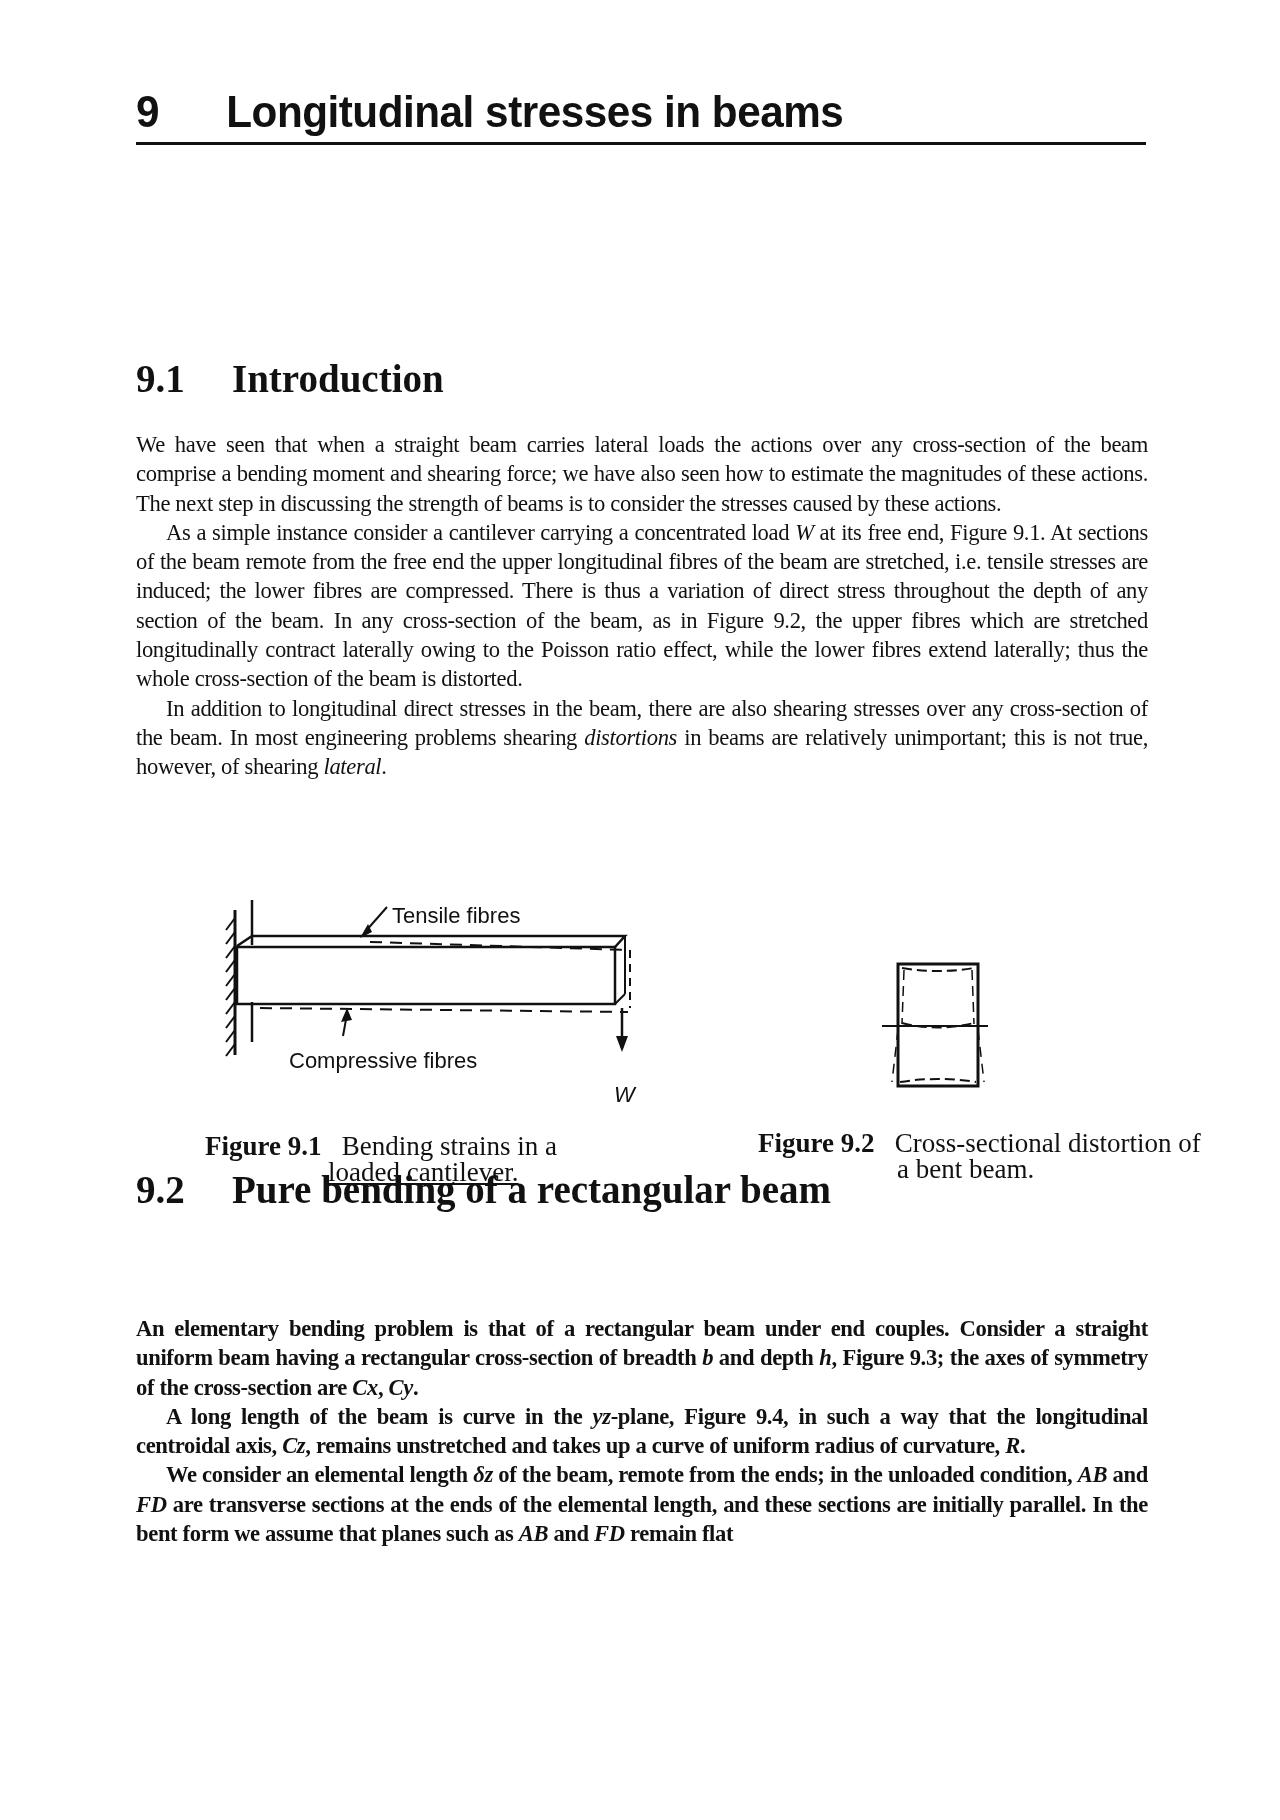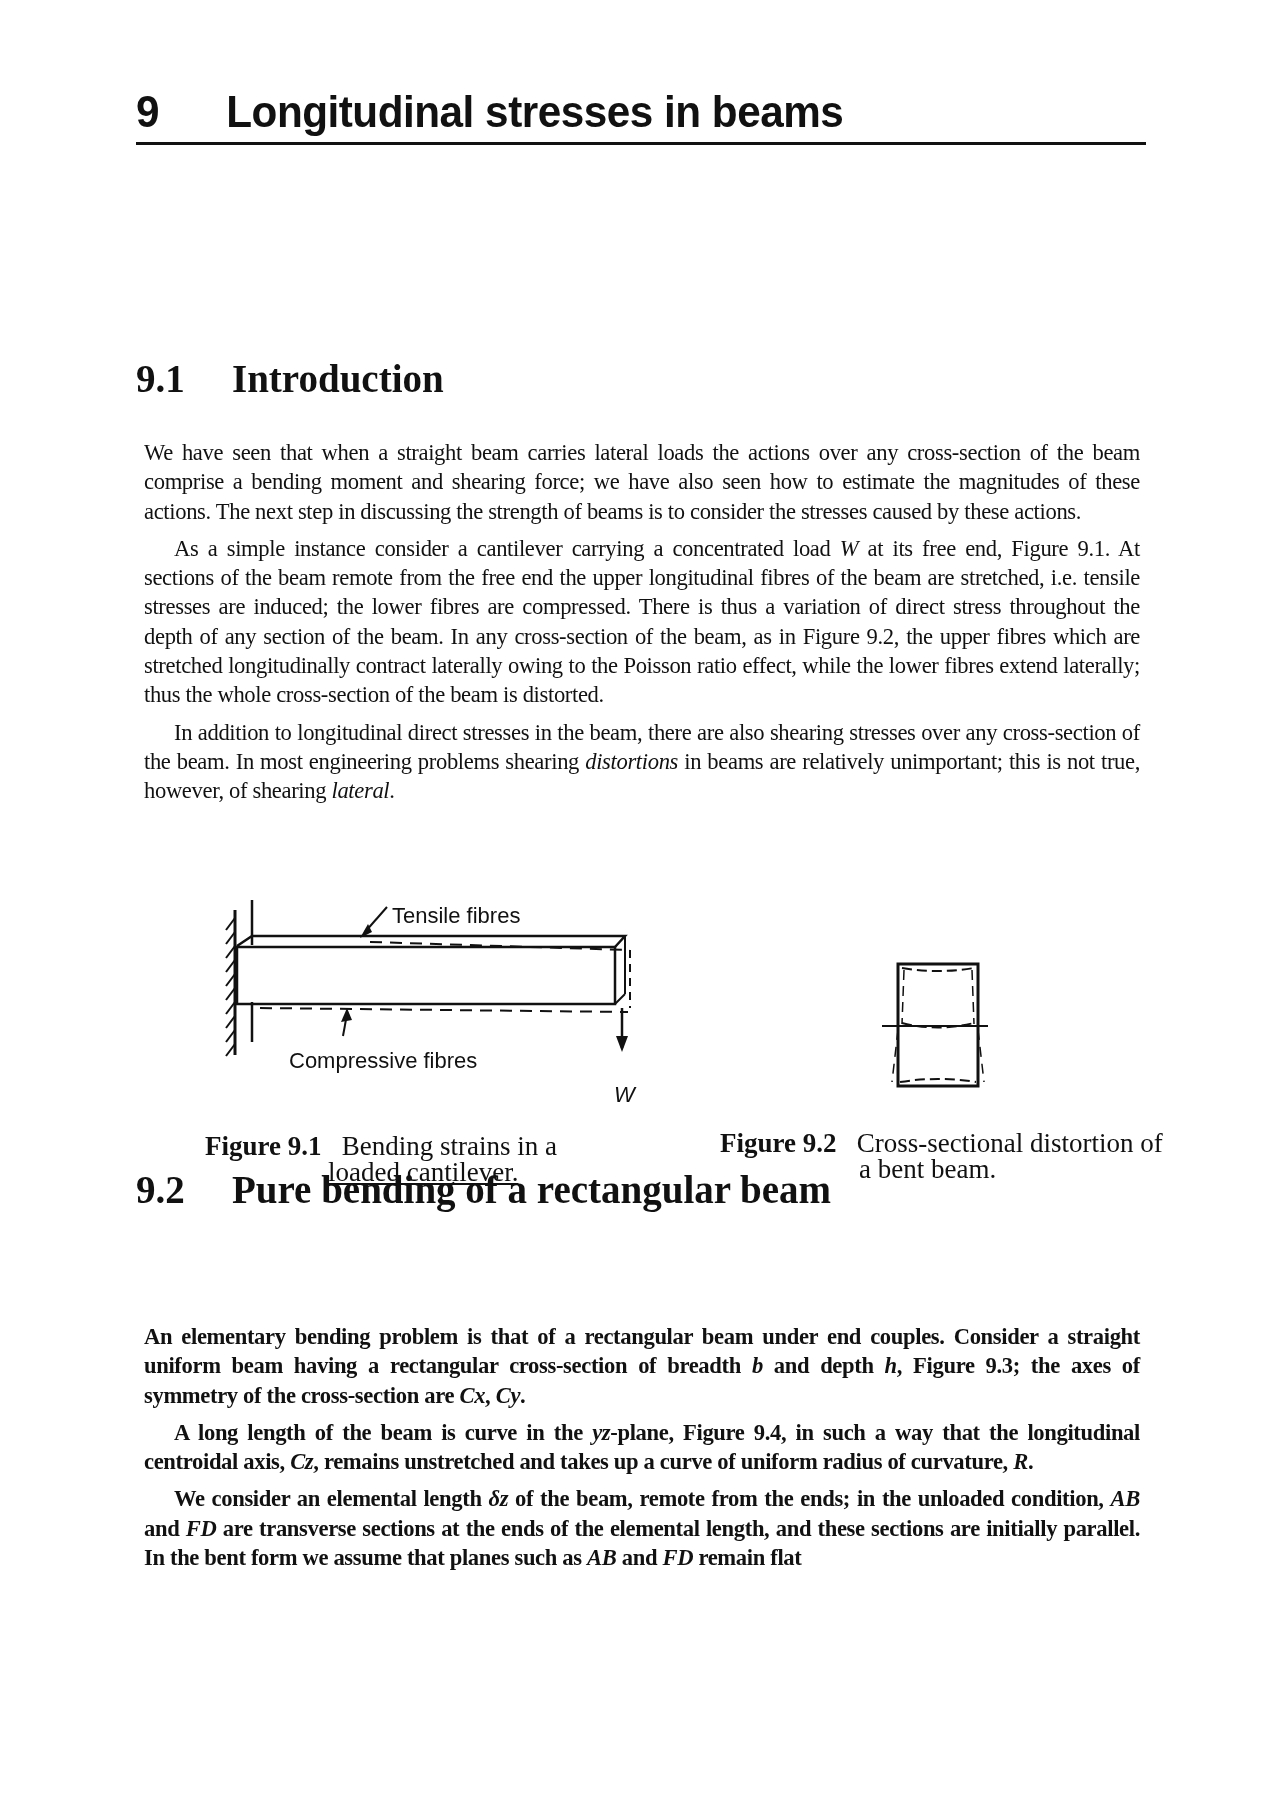--- a/index.html
+++ b/index.html
@@ -14,21 +14,21 @@
   .section-head {
     position: absolute; left: 136px;
     font-family: Liberation Serif, serif; font-weight: bold; font-size: 39px; line-height: 34px;
   }
   .section-num { display: inline-block; width: 96px; }
   .body-text {
     position: absolute; left: 136px; width: 1012px;
     font-family: "Liberation Serif", serif; font-size: 22.6px; line-height: 29.3px;
     text-align: justify; letter-spacing: -0.35px;
   }
-  .body-text p { margin: 8px; }
+  .body-text p { margin: 0; }
   .body-text p.indent { text-indent: 30px; }
   .body-text p.noindent { text-indent: 0; }
   .fig-caption {
     position: absolute; font-family: "Liberation Serif", serif; font-size: 27px; line-height: 26px;
   }
   .fig-caption .cap-label { font-weight: bold; }
   .fig-label { position: absolute; font-family: "Liberation Sans", sans-serif; font-size: 22px; }
   svg { position: absolute; overflow: visible; }
 </style>
 </head>
@@ -100,21 +100,21 @@
   <line x1="2" y1="66" x2="108" y2="66" stroke="#111" stroke-width="2"></line>
   <path d="M22,8 Q58,14 94,8" stroke="#111" stroke-width="2" stroke-dasharray="10,5" fill="none"></path>
   <path d="M22,63 Q58,72 94,63" stroke="#111" stroke-width="2" stroke-dasharray="10,5" fill="none"></path>
   <path d="M24,10 L22,64" stroke="#111" stroke-width="1.5" stroke-dasharray="10,6" fill="none"></path>
   <path d="M92,10 L94,64" stroke="#111" stroke-width="1.5" stroke-dasharray="10,6" fill="none"></path>
   <path d="M18,70 L12,122" stroke="#111" stroke-width="1.5" stroke-dasharray="10,7" fill="none"></path>
   <path d="M98,70 L104,122" stroke="#111" stroke-width="1.5" stroke-dasharray="10,7" fill="none"></path>
   <path d="M20,122 Q58,116 96,122" stroke="#111" stroke-width="2" stroke-dasharray="10,5" fill="none"></path>
 </svg>
 
-<div class="fig-caption" style="left:720px; top:1130px;">
+<div class="fig-caption" style="left:758px; top:1130px;">
   <div><span class="cap-label">Figure 9.2</span>&nbsp;&nbsp; <span>Cross-sectional distortion of</span></div>
   <div style="padding-left:139px;">a bent beam.</div>
 </div>
 
 <div class="section-head" style="top:1173px;">
   <span class="section-num">9.2</span><span>Pure bending of a rectangular beam</span>
 </div>
 
 <div class="body-text" style="top:1314px;font-weight:bold;">
   <p class="noindent"><span>An elementary bending problem is that of a rectangular beam under end couples.  Consider a straight uniform beam having a rectangular cross-section of breadth </span><i>b</i><span> and depth </span><i>h</i><span>, Figure 9.3; the axes of symmetry of the cross-section are </span><i>Cx</i><span>, </span><i>Cy</i><span>.</span></p>

